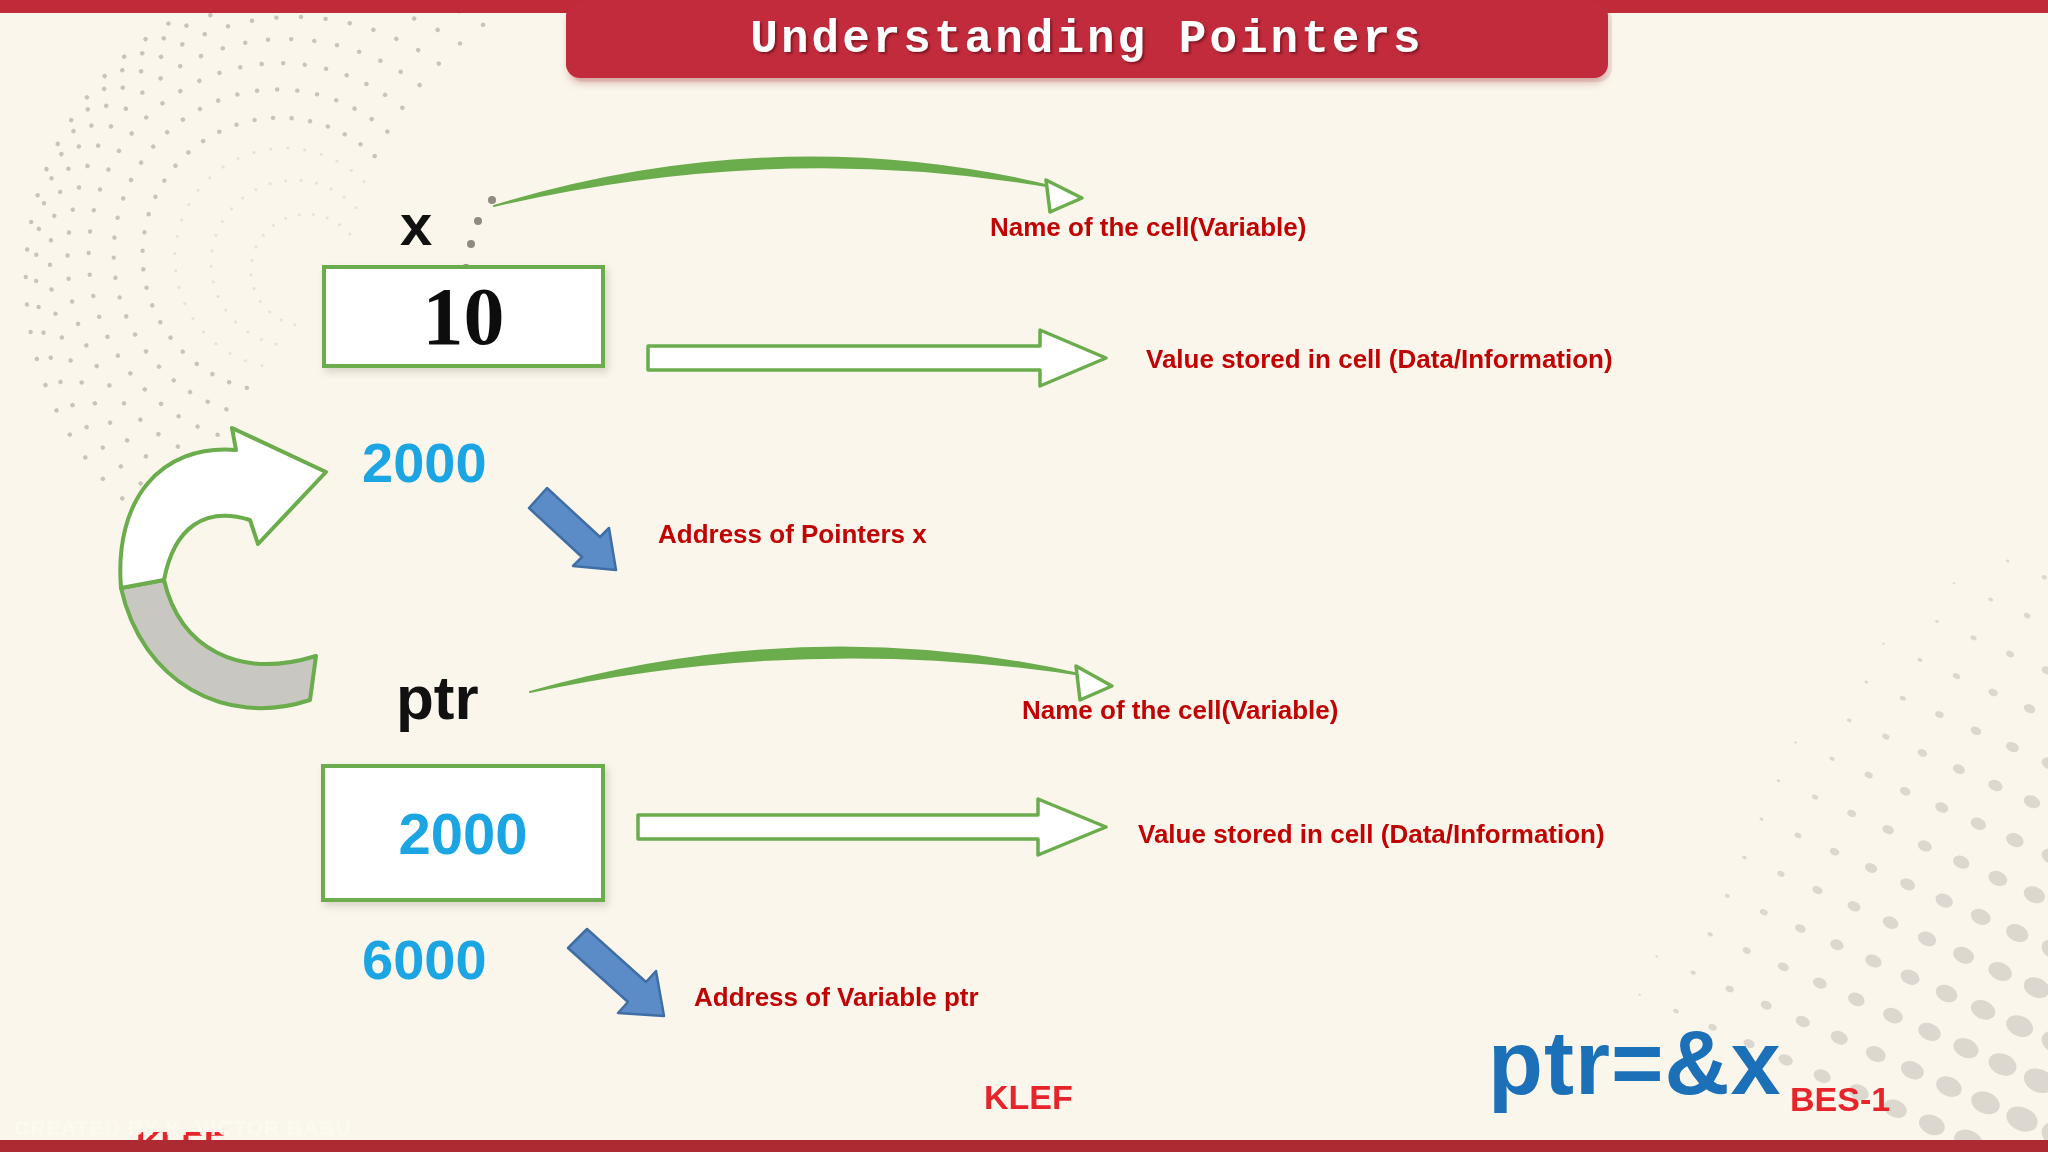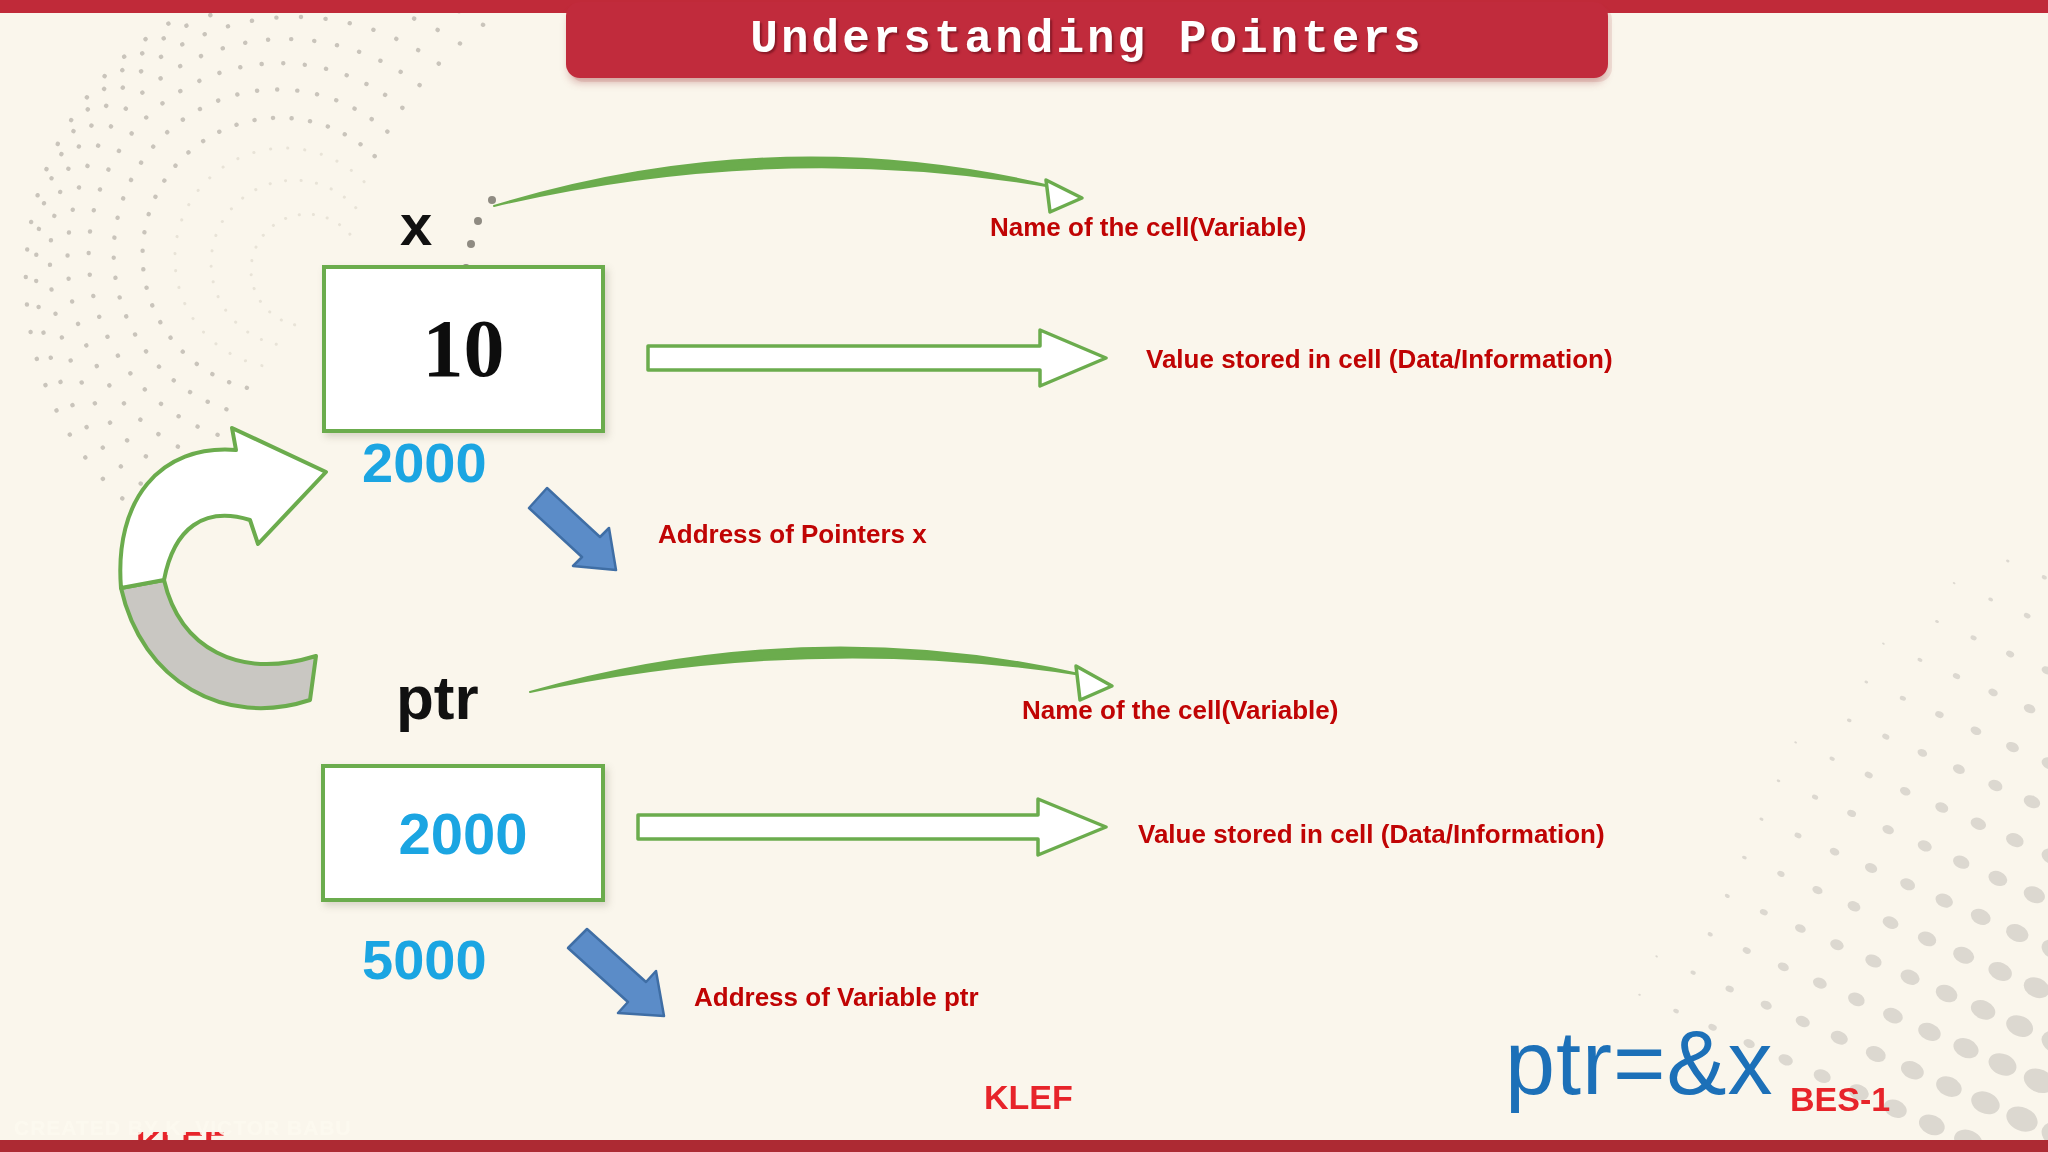--- a/index.html
+++ b/index.html
@@ -29,21 +29,21 @@
   .cellbox {
     position:absolute; background:#ffffff; border:4px solid var(--green); z-index:2;
     display:flex; align-items:center; justify-content:center;
     box-shadow: 3px 4px 7px rgba(120,110,90,.25);
   }
   .cell-val-serif { font-family:"Liberation Serif", serif; font-weight:bold; font-size:82px; color:#0d0d0d; }
   .cell-val-blue  { font-weight:bold; font-size:58px; color:var(--value-blue); }
   .addr { font-weight:bold; font-size:56px; color:var(--value-blue); }
   .redlab { font-weight:bold; font-size:26px; color:var(--label-red); }
   .footer { font-weight:bold; font-size:34px; color:var(--footer-red); }
-  .formula { font-size:90px; font-weight:normal; color:var(--formula-blue); letter-spacing:1px;margin-left:17px; }
+  .formula { font-size:90px; font-weight:bold; color:var(--formula-blue); letter-spacing:1px; }
   .watermark { font-size:21px; font-weight:bold; color:#fdfaf0; letter-spacing:1px; opacity:.9; }
 </style>
 </head>
 <body>
 
 <div class="slide">
 
   <div class="strip-top"></div>
 
   <svg class="deco" width="2048" height="1152" viewBox="0 0 2048 1152">
@@ -277,34 +277,34 @@
     <polygon points="638,815 1038,815 1038,799 1106,827 1038,855 1038,839 638,839" style="fill:#ffffff; stroke:var(--green); stroke-width:3.5; stroke-linejoin:round"></polygon>
 
     <polygon points="587,929 646,982 656,971 664,1016 618,1013 628,1002 568,948" style="fill:var(--arrow-blue); stroke:var(--arrow-blue-border); stroke-width:2.5; stroke-linejoin:round"></polygon>
   </svg>
 
   <div class="banner">
     <span>Understanding Pointers</span>
   </div>
 
   <div class="txt var-name" style="left:400px; top:192px; font-size:58px;">x</div>
-  <div class="cellbox" style="left:322px; top:265px; width:283px; height:168px;">
+  <div class="cellbox" style="left:322px; top:265px; width:283px; height:103px;">
     <span class="cell-val-serif">10</span>
   </div>
   <div class="txt addr" style="left:362px; top:431px;">2000</div>
 
   <div class="txt redlab" style="left:990px; top:213px;">Name of the cell(Variable)</div>
   <div class="txt redlab" style="left:1146px; top:345px;">Value stored in cell (Data/Information)</div>
   <div class="txt redlab" style="left:658px; top:520px;">Address of Pointers x</div>
 
   <div class="txt var-name" style="left:396px; top:662px; font-size:62px;">ptr</div>
   <div class="cellbox" style="left:321px; top:764px; width:284px; height:138px;">
     <span class="cell-val-blue">2000</span>
   </div>
-  <div class="txt addr" style="left:362px; top:928px;">5000</div>
+  <div class="txt addr" style="left:362px; top:928px;">6000</div>
 
   <div class="txt redlab" style="left:1022px; top:696px;">Name of the cell(Variable)</div>
   <div class="txt redlab" style="left:1138px; top:820px;">Value stored in cell (Data/Information)</div>
   <div class="txt redlab" style="left:694px; top:983px;">Address of Variable ptr</div>
 
   <div class="txt formula" style="left:1488px; top:1012px;">ptr=&amp;x</div>
   <div class="txt footer" style="left:136px; top:1078px;margin-top:46px;">KLEF</div>
   <div class="txt footer" style="left:984px; top:1078px;">KLEF</div>
   <div class="txt footer" style="left:1790px; top:1080px;">BES-1</div>
   <div class="txt watermark" style="left:14px; top:1116px;">CREATED BY K. VICTOR BABU</div>

